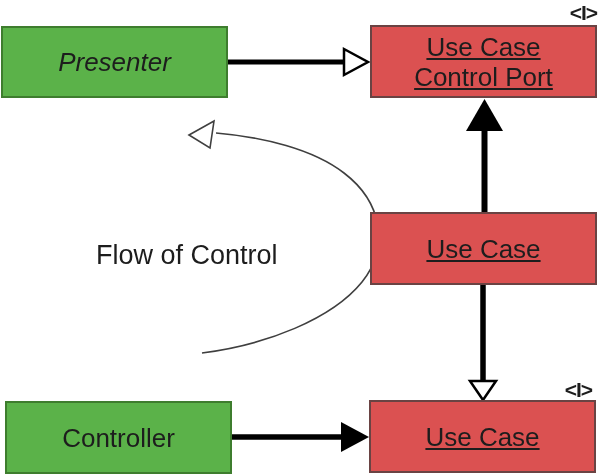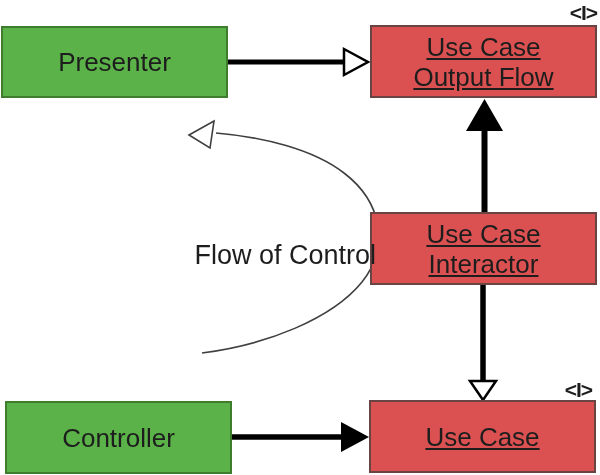--- a/index.html
+++ b/index.html
@@ -38,21 +38,21 @@
   }
   .node.component {
     background: var(--component-fill, #5bb249);
     border-color: var(--component-border, #3e7d2e);
   }
   .node.interface {
     background: var(--interface-fill, #db5151);
     border-color: var(--interface-border, #6a4343);
     text-decoration: underline;
   }
-  #node-presenter  { left: 1px;   top: 26px;  width: 227px; height: 72px; }
+  #node-presenter  { left: 1px;   top: 26px;  width: 227px; height: 72px; font-style: italic; }
   #node-output     { left: 370px; top: 25px;  width: 227px; height: 73px; }
   #node-interactor { left: 370px; top: 212px; width: 227px; height: 73px; }
   #node-input      { left: 369px; top: 400px; width: 227px; height: 73px; }
   #node-controller { left: 5px;   top: 401px; width: 227px; height: 73px; }
   .stereotype {
     position: absolute;
     z-index: 2;
     font-size: 21px;
     font-weight: bold;
     letter-spacing: -1px;
@@ -60,21 +60,21 @@
     line-height: 21px;
   }
   #stereotype-top    { top: 2px;   right: 3px; }
   #stereotype-bottom { top: 379px; right: 8px; }
   #flow-label {
     position: absolute;
     z-index: 2;
     left: 96px;
     top: 239px;
     width: 280px;
-    text-align: right;
+    text-align: left;
     font-size: 27px;
     line-height: 32px;
     color: var(--text, #1d1d1d);
   }
   .line-black   { stroke: var(--arrow-black, #000000); }
   .fill-black   { fill:   var(--arrow-black, #000000); }
   .open-head    { fill: #ffffff; stroke: var(--arrow-black, #000000); }
   .arc-stroke   { stroke: var(--arc-gray, #3f3f3f); fill: none; }
   .arc-head     { fill: #ffffff; stroke: var(--arc-gray, #3f3f3f); }
 </style>
@@ -100,26 +100,25 @@
     <path class="arc-stroke" d="M 202 353 C 266 345, 332 319, 362 282 C 390 247, 382 202, 344 173 C 313 149, 263 137, 216 133" stroke-width="1.6"></path>
     <polygon class="arc-head" points="189,135 214,121 210,148" stroke-width="1.6"></polygon>
   </svg>
 
   <div class="node component" id="node-presenter">
     <span>Presenter</span>
   </div>
 
   <div class="node interface" id="node-output">
     <span>Use Case</span>
-    <span>Output Flow</span>
+    <span>Control Port</span>
   </div>
 
   <div class="node interface" id="node-interactor">
     <span>Use Case</span>
-    <span>Interactor</span>
   </div>
 
   <div class="node interface" id="node-input">
     <span>Use Case</span>
   </div>
 
   <div class="node component" id="node-controller">
     <span>Controller</span>
   </div>
 

